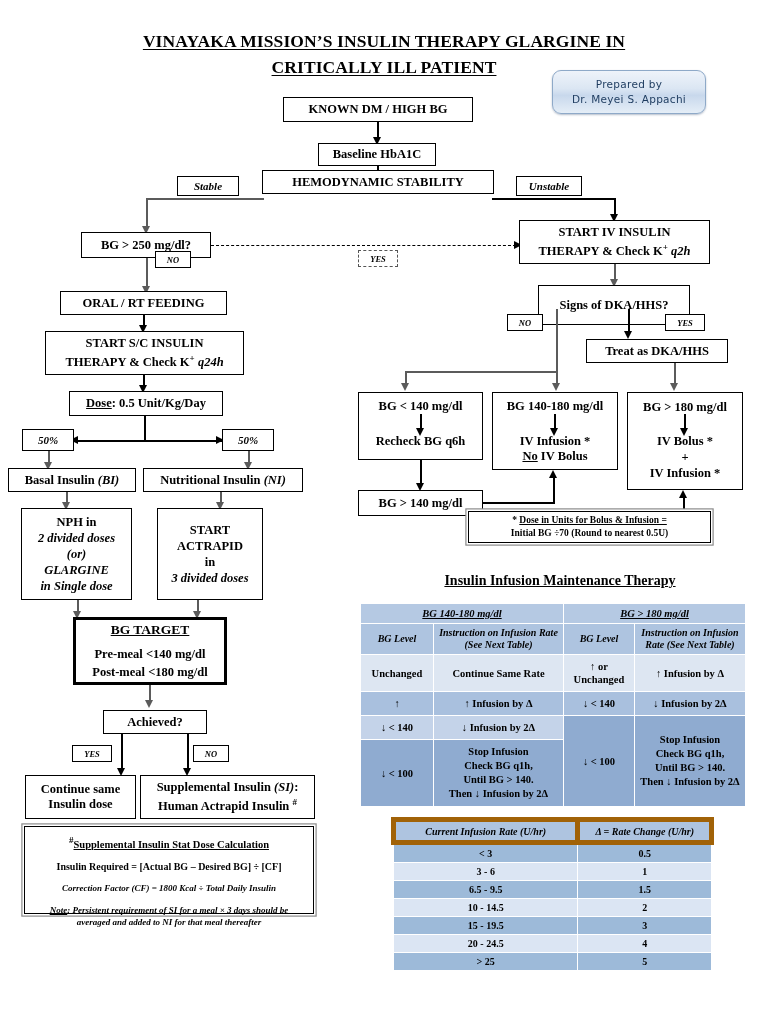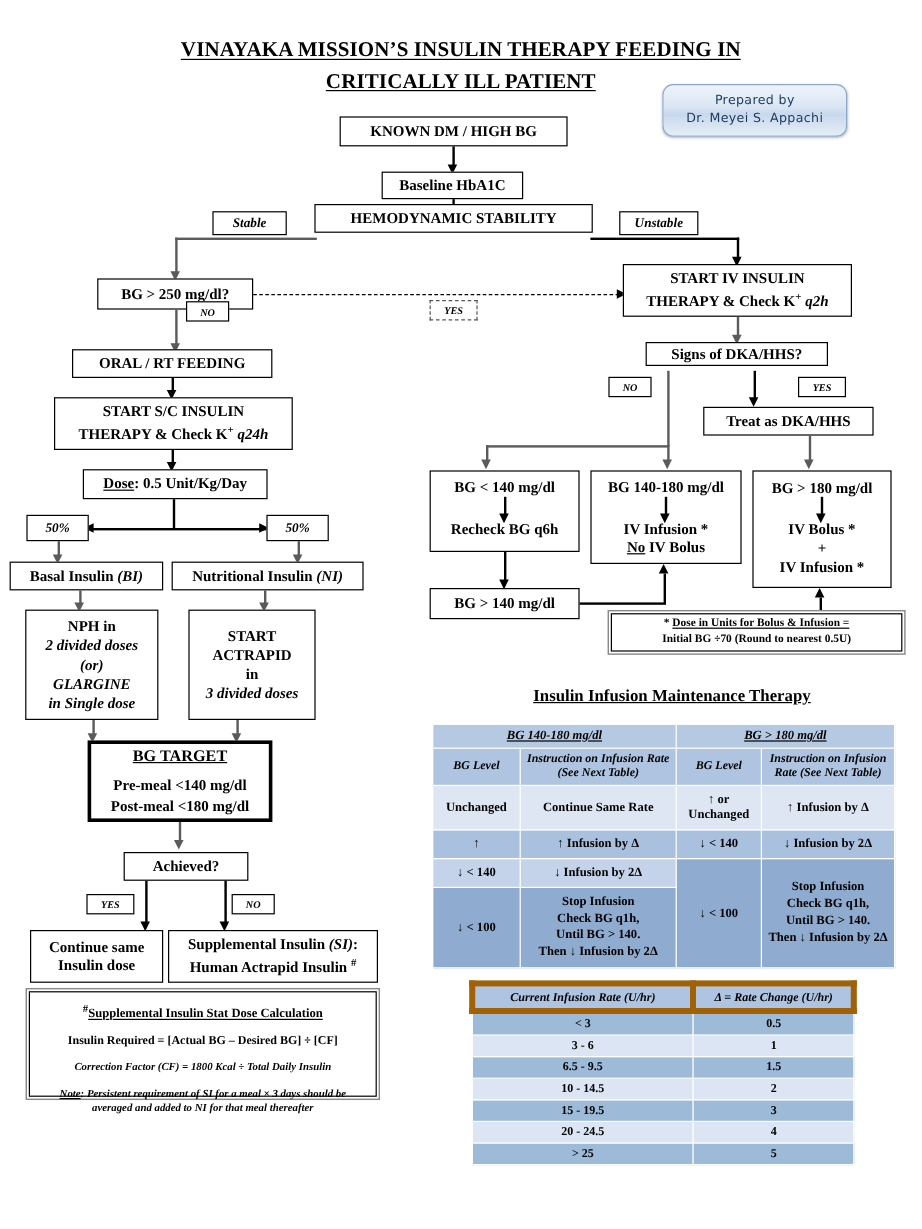--- a/index.html
+++ b/index.html
@@ -83,21 +83,21 @@
 
   .sect{position:absolute;font-weight:bold;font-size:14px;
         text-decoration:underline;text-align:center;}
 </style>
 </head>
 <body>
 
 <div id="page">
 
   <div class="title" style="left:64px;top:28px;width:640px;">
-    <u>VINAYAKA MISSION’S INSULIN THERAPY FEEDING IN</u><br>
+    <u>VINAYAKA MISSION’S INSULIN THERAPY GLARGINE IN</u><br>
     <u>CRITICALLY ILL PATIENT</u>
   </div>
 
   <div class="badge" style="left:552px;top:70px;width:152px;height:42px;">
     <div>Prepared by</div>
     <div>Dr. Meyei S. Appachi</div>
   </div>
 
   <div class="box" style="left:283px;top:97px;width:190px;height:25px;">
     <span>KNOWN DM / HIGH BG</span>
@@ -252,21 +252,21 @@
     <div style="font-size:9px;font-style:italic;margin-top:9px;line-height:12px;"><span class="u">Note</span><span>: Persistent requirement of SI for a meal × 3 days should be averaged and added to NI for that meal thereafter</span></div>
   </div>
 
   <div class="box thin" style="left:519px;top:220px;width:191px;height:44px;">
     <span>START IV INSULIN</span>
     <span><span>THERAPY &amp; Check K</span><span class="sup">+</span> <span class="it">q2h</span></span>
   </div>
   <div class="ln lnv g" style="left:614px;top:264px;height:17px;"></div>
   <div class="ar down g" style="left:610px;top:279px;"></div>
 
-  <div class="box thin" style="left:538px;top:285px;width:152px;height:20px;">
+  <div class="box thin" style="left:538px;top:285px;width:152px;height:40px;">
     <span>Signs of DKA/HHS?</span>
   </div>
 
   <div class="ln lnv" style="left:628px;top:309px;height:24px;"></div>
   <div class="ar down" style="left:624px;top:331px;"></div>
   <div class="chip sm" style="left:665px;top:314px;width:40px;height:17px;">
     <span>YES</span>
   </div>
   <div class="box thin" style="left:586px;top:339px;width:142px;height:24px;">
     <span>Treat as DKA/HHS</span>
@@ -314,21 +314,21 @@
     <span>BG &gt; 140 mg/dl</span>
   </div>
 
   <div class="ln lnh" style="left:483px;top:502px;width:72px;"></div>
   <div class="ln lnv" style="left:553px;top:478px;height:25px;"></div>
   <div class="ar up" style="left:549px;top:470px;"></div>
   <div class="ln lnh" style="left:553px;top:522px;width:131px;"></div>
   <div class="ln lnv" style="left:683px;top:498px;height:25px;"></div>
   <div class="ar up" style="left:679px;top:490px;"></div>
 
-  <div class="box dbl" style="left:509px;top:511px;width:243px;height:32px;line-height:13px;font-size:9.5px;">
+  <div class="box dbl" style="left:468px;top:511px;width:243px;height:32px;line-height:13px;font-size:9.5px;">
     <span><span>* </span><span class="u">Dose in Units for Bolus &amp; Infusion =</span></span>
     <span>Initial BG ÷70 (Round to nearest 0.5U)</span>
   </div>
 
   <div class="sect" style="left:400px;top:573px;width:320px;">Insulin Infusion Maintenance Therapy</div>
 
   <div class="tblwrap" style="left:360px;top:603px;width:386px;">
     <table>
       <tbody>
           <tr class="thead1">

